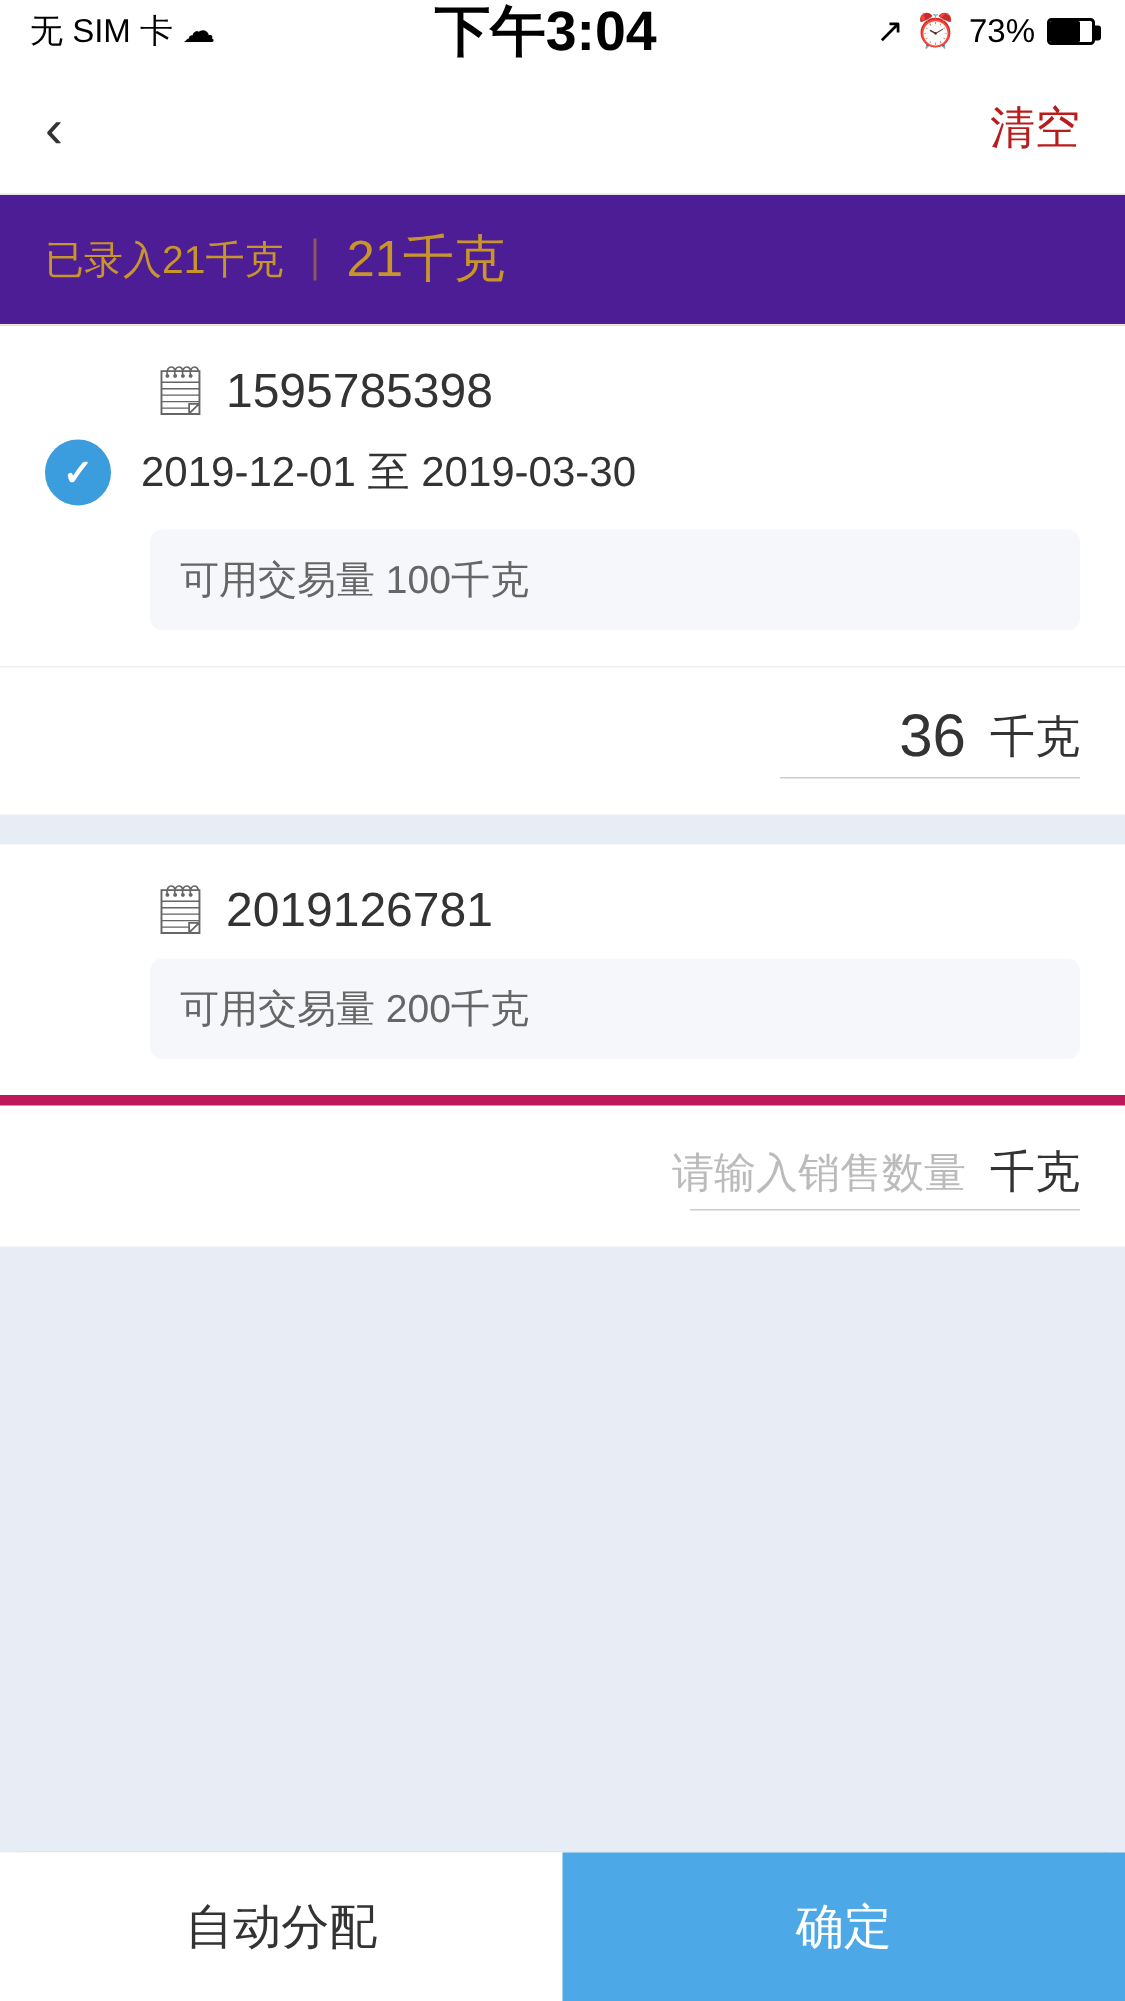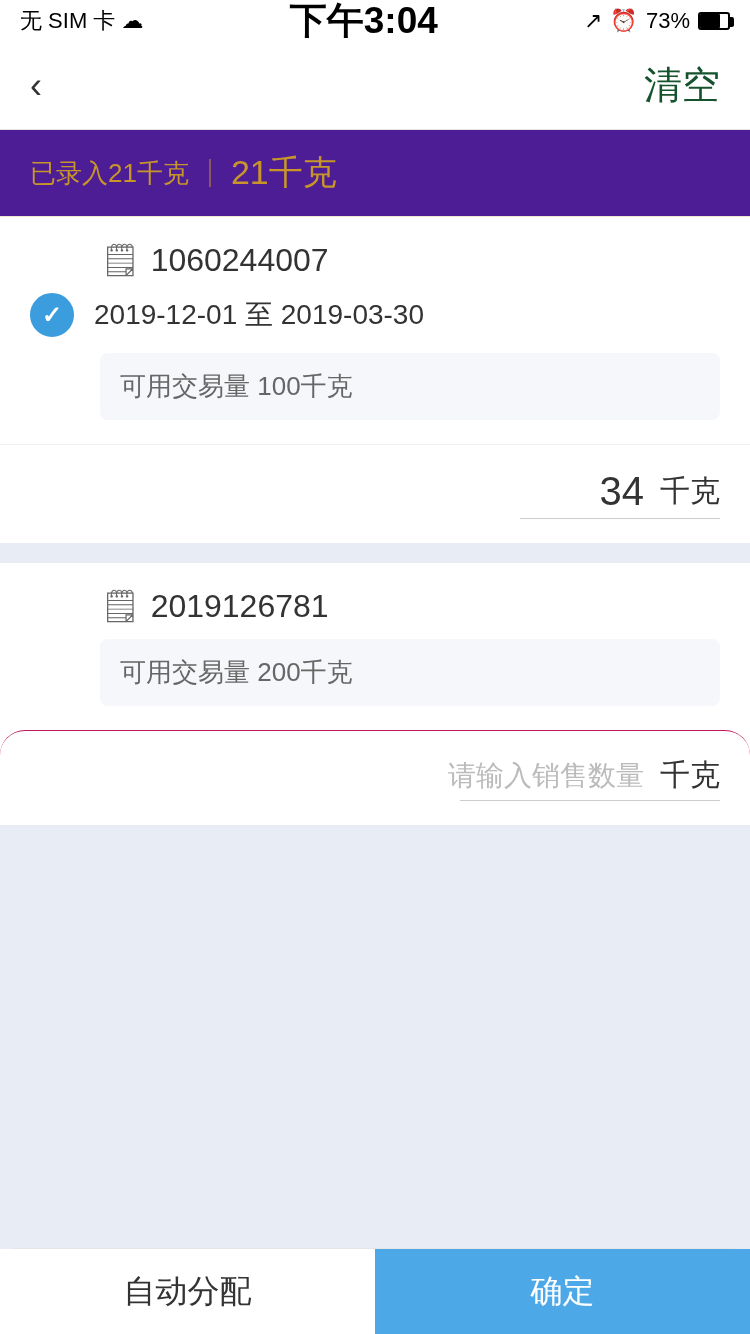--- a/index.html
+++ b/index.html
@@ -59,22 +59,22 @@
       font-size: 36px;
       color: #333;
       cursor: pointer;
     }
     .nav-title {
       font-size: 34px;
       font-weight: 500;
       color: #000;
     }
     .nav-action {
-      font-size: 38px;
-      color: #14532d;
+      font-size: 30px;
+      color: #b91c1c;
       cursor: pointer;
     }
 
     
     .info-banner {
       width: 750px;
       background: #4c1d95;
       padding: 20px 30px;
       display: flex;
       align-items: center;
@@ -191,22 +191,21 @@
     }
 
     
     .input-row {
       background: #fff;
       display: flex;
       align-items: flex-start;
       justify-content: flex-end;
       padding: 24px 30px;
       gap: 16px;
-      border-top: 1px solid #be185d;
-      border-radius: 25px;
+      border-top: 7px solid #be185d;
     }
     .input-placeholder {
       font-size: 28px;
       color: #bbb;
     }
     .input-unit {
       font-size: 30px;
       color: #333;
     }
 
@@ -216,21 +215,21 @@
       flex: 1;
       min-height: 460px;
     }
 
     
     .bottom-bar {
       position: fixed;
       bottom: 0;
       left: 0;
       width: 750px;
-      height: 86px;
+      height: 100px;
       display: flex;
       background: #fff;
       border-top: 1px solid #e5e5e5;
       border-radius: 16px;
     }
     .bottom-btn-auto {
       flex: 1;
       display: flex;
       align-items: center;
       justify-content: center;
@@ -277,35 +276,35 @@
 <div class="info-banner">
   <span class="info-label">已录入21千克</span>
   <div class="info-divider"></div>
   <span class="info-value">21千克</span>
 </div>
 
 <div class="batch-card">
   <div class="batch-card-inner">
     <div class="batch-id-row">
       <span class="batch-icon">🗒</span>
-      <span class="batch-id-text">1060244007</span>
+      <span class="batch-id-text">1595785398</span>
     </div>
     <div class="batch-date-row">
       <div class="radio-circle checked"></div>
       <span class="batch-date-text">2019-12-01 至 2019-03-30</span>
     </div>
     <div class="batch-qty-row">
       <div class="batch-qty-box">可用交易量 100千克</div>
     </div>
   </div>
 
   <div class="amount-row">
     <div style="position:relative; text-align:right;">
       <div style="display:flex; align-items:center; justify-content:flex-end; gap:16px;">
-        <span class="amount-value">34</span>
+        <span class="amount-value">36</span>
         <span class="amount-unit">千克</span>
       </div>
       <div style="width:200px; height:1px; background:#ccc; margin-left:auto; margin-top:4px;"></div>
     </div>
   </div>
 </div>
 
 <div class="section-separator"></div>
 
 <div class="batch-card">

